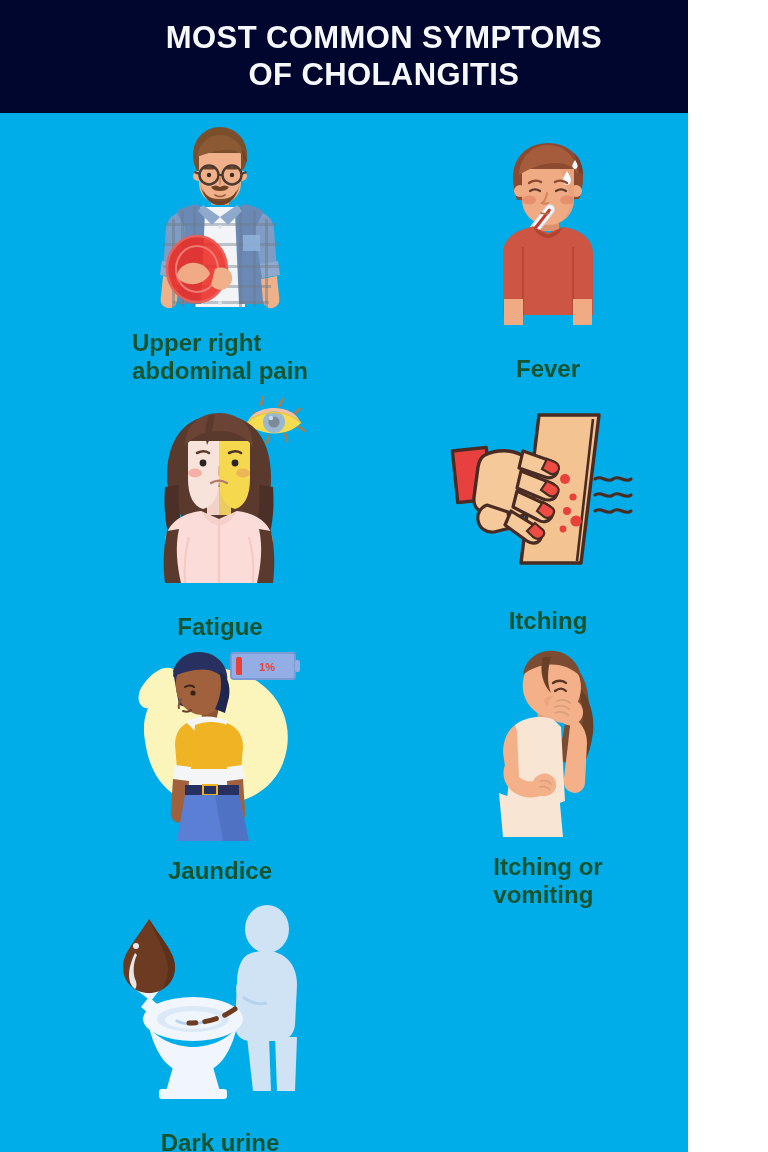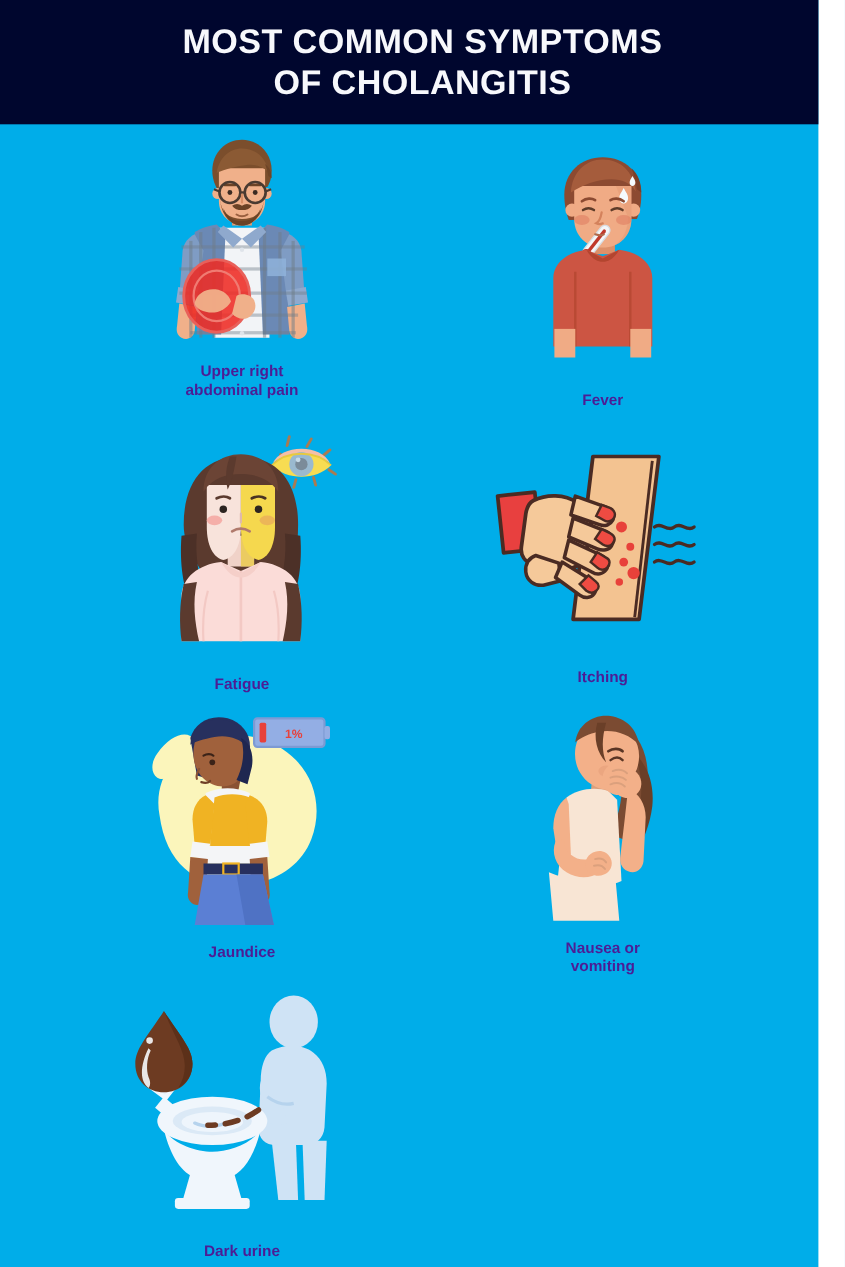--- a/index.html
+++ b/index.html
@@ -5,21 +5,21 @@
   html, body {
     margin: 0;
     padding: 0;
     background: #ffffff;
   }
   body {
     font-family: "Liberation Sans", sans-serif;
   }
   #poster {
     position: relative;
-    width: 744px;
+    width: 688px;
     height: 1152px;
     background: #00ade9;
     overflow: hidden;
   }
 
   
   .header {
     position: absolute;
     left: 0; top: 0;
     width: 768px;
@@ -54,25 +54,25 @@
     display: flex;
     flex-direction: column;
     align-items: center;
   }
   .art {
     position: relative;
     width: 210px;
     height: 200px;
   }
   .caption {
-    color: #4c1d95;
-    font-size: 14px;
+    color: #14532d;
+    font-size: 24px;
     font-weight: bold;
     line-height: 1.18;
-    text-align: center;
+    text-align: left;
     white-space: pre-line;
   }
 
   
   .c1 { left: 28px;  top: 6px;   }
   .c2 { left: 356px; top: 16px;  }
   .c3 { left: 28px;  top: 278px; }
   .c4 { left: 356px; top: 294px; }
   .c5 { left: 28px;  top: 532px; }
   .c6 { left: 356px; top: 530px; }
@@ -455,21 +455,21 @@
 
           <path d="M96 132c6-3 13-1 16 5 3 6 0 13-6 15-6 3-13 0-16-5-2-6 0-12 6-15z" fill="#f3b089"></path>
           <g stroke="#dba07d" stroke-width="1.8" fill="none" stroke-linecap="round">
             <path d="M98 138c4-1 8 0 10 3"></path>
             <path d="M97 144c4-1 8 0 10 3"></path>
           </g>
 
           <path d="M56 150l4 44h60l-4-44c-18 8-42 8-60 0z" fill="#f8e5d4"></path>
         </svg>
       </div>
-      <div class="caption">Nausea or
+      <div class="caption">Itching or
 vomiting</div>
     </div>
 
     <div class="cell c7">
       <div class="art">
         <svg viewBox="0 0 210 200" width="210" height="200">
 
           <g fill="#cfe3f5">
             <ellipse cx="152" cy="28" rx="22" ry="24"></ellipse>
             <path d="M132 54c12-6 28-6 38 2 8 6 12 16 12 28l-2 40c-1 10-8 16-18 16h-26c-10 0-16-6-16-16l2-42c0-14 4-24 10-28z"></path>

